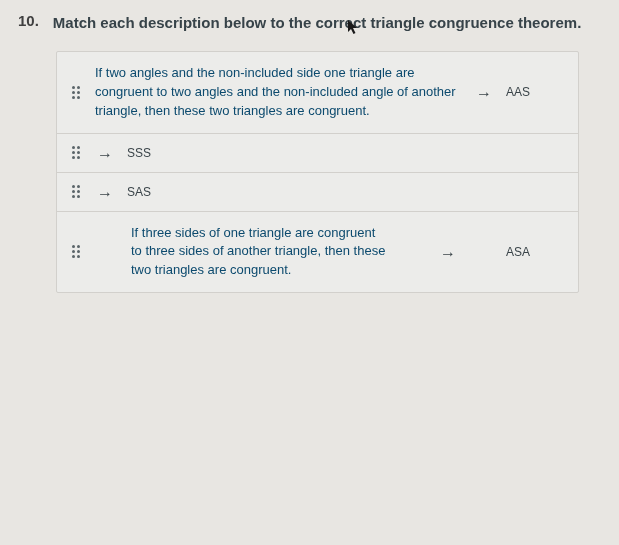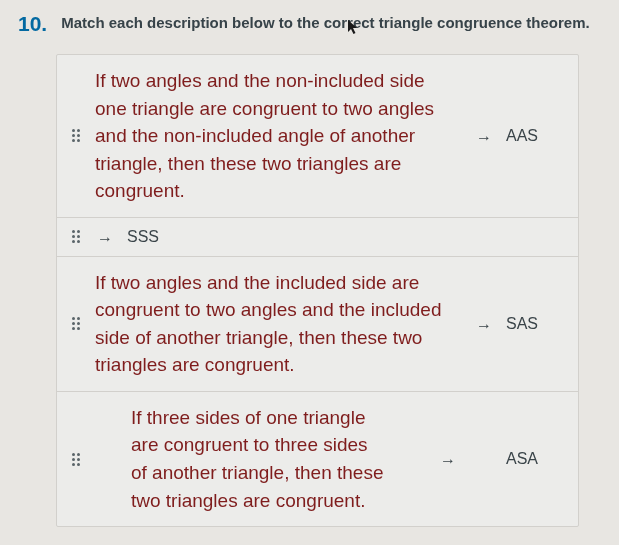--- a/index.html
+++ b/index.html
@@ -12,22 +12,22 @@
     overflow: hidden;
     position: relative;
   }
   .question-header {
     display: flex;
     padding: 12px 18px 10px 18px;
     gap: 14px;
   }
   .q-number {
     font-weight: 600;
-    font-size: 21px;
-    color: #0369a1;
+    font-size: 15px;
+    color: #404040;
     flex-shrink: 0;
   }
   .q-text {
     font-weight: 600;
     font-size: 15px;
     color: #374349;
     line-height: 1.4;
   }
   .match-container {
     margin: 8px 40px 0 56px;
@@ -57,35 +57,35 @@
     gap: 2px;
   }
   .drag-handle .dot {
     width: 3px;
     height: 3px;
     background: #5a6469;
     border-radius: 50%;
   }
   .description {
     flex: 1;
-    font-size: 19px;
+    font-size: 13px;
     line-height: 1.45;
-    color: #7f1d1d;
+    color: #0c4a6e;
     padding: 2px 4px;
   }
   .arrow {
     width: 28px;
     text-align: center;
     font-size: 16px;
     color: #3a4449;
     flex-shrink: 0;
   }
   .answer-col {
     width: 60px;
-    font-size: 16px;
+    font-size: 12px;
     color: #3a4449;
     flex-shrink: 0;
   }
   .cursor {
     position: absolute;
     top: 20px;
     left: 348px;
     font-size: 14px;
     color: #1a1a1a;
     pointer-events: none;
@@ -154,21 +154,20 @@
         </div>
       <div class="dots-row">
           <div class="dot"></div>
           <div class="dot"></div>
         </div>
       <div class="dots-row">
           <div class="dot"></div>
           <div class="dot"></div>
         </div>
     </div>
-    <div class="description">If two angles and the included side are congruent to two angles and the included side of another triangle, then these two triangles are congruent.</div>
     <div class="arrow">→</div>
     <div class="answer-col">SAS</div>
   </div>
 
   <div class="match-row">
     <div class="drag-handle">
       <div class="dots-row">
           <div class="dot"></div>
           <div class="dot"></div>
         </div>

